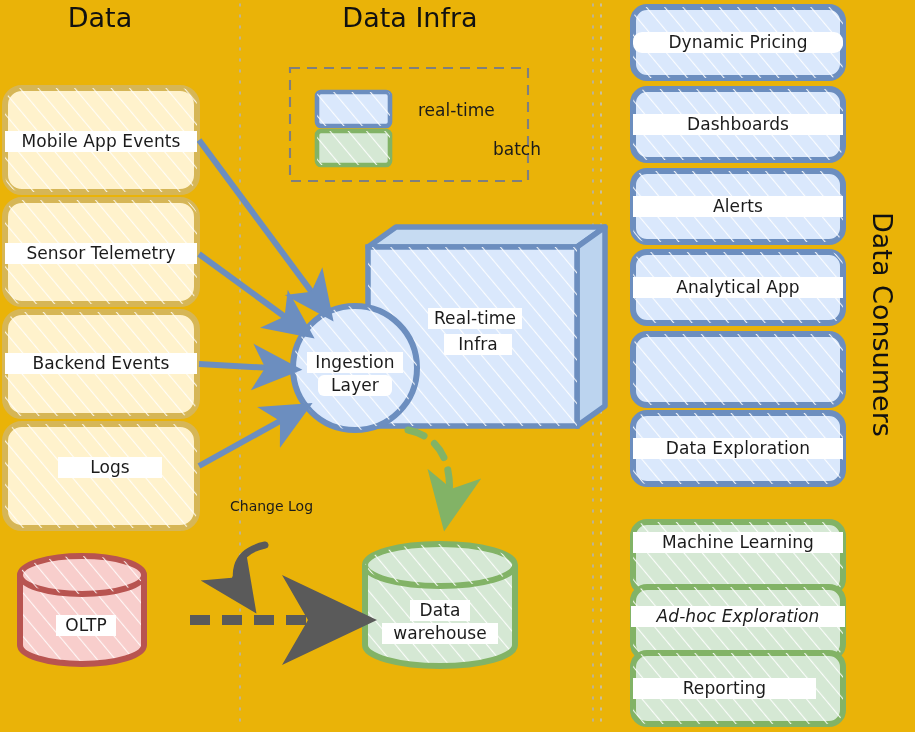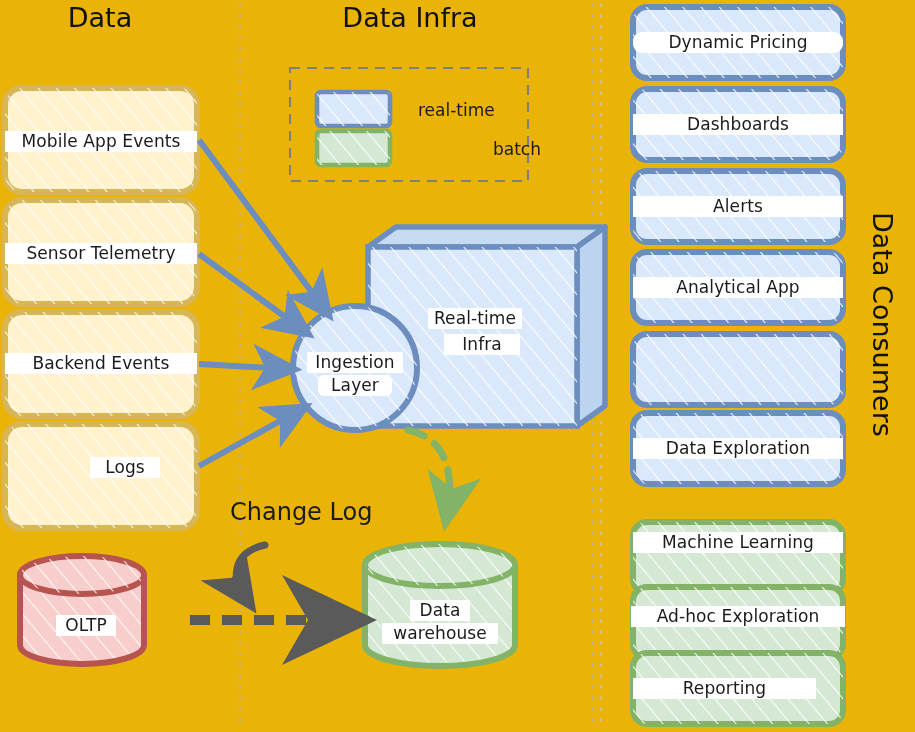--- a/index.html
+++ b/index.html
@@ -60,21 +60,21 @@
     font-size: 27px;
     white-space: pre;
     transform-origin: left top;
     transform: rotate(90deg);
     background: transparent;
   }
   .edge-lbl {
     position: absolute;
     color: #1b1b1b;
     font-family: "DejaVu Sans", sans-serif;
-    font-size: 24px;
+    font-size: 14px;
     white-space: pre;
     background: transparent;
   }
 </style>
 </head>
 <body>
 
 <div id="canvas">
 
   <svg class="layer" viewBox="0 0 915 732">
@@ -237,38 +237,38 @@
   <div class="title" style="left:0px; top:2px; width:200px;">Data</div>
   <div class="title" style="left:290px; top:2px; width:240px;">Data Infra</div>
   <div class="vert-title" style="left:898px; top:212px;">Data Consumers</div>
 
   <div class="legend-lbl" style="left:418px; top:100px;">real-time</div>
   <div class="legend-lbl" style="left:445px; top:139px;margin-left:48px;">batch</div>
 
   <div class="lbl" style="left:5px; top:243px; width:192px;">Sensor Telemetry</div>
   <div class="lbl" style="left:5px; top:131px; width:192px;">Mobile App Events</div>
   <div class="lbl" style="left:5px; top:353px; width:192px;">Backend Events</div>
-  <div class="lbl" style="left:58px; top:457px; width:70px;margin-left:32px;">Logs</div>
+  <div class="lbl" style="left:58px; top:457px; width:104px;">Logs</div>
 
   <div class="lbl" style="left:56px; top:615px; width:60px;">OLTP</div>
 
   <div class="lbl" style="left:307px; top:352px; width:96px;">Ingestion</div>
   <div class="lbl" style="left:318px; top:375px; width:74px;border-radius:6px;">Layer</div>
 
   <div class="lbl" style="left:428px; top:308px; width:94px;">Real-time</div>
-  <div class="lbl" style="left:444px; top:334px; width:76px;">Infra</div>
+  <div class="lbl" style="left:444px; top:334px; width:68px;">Infra</div>
 
   <div class="edge-lbl" style="left:230px; top:498px;">Change Log</div>
 
   <div class="lbl" style="left:410px; top:600px; width:60px;">Data</div>
   <div class="lbl" style="left:382px; top:623px; width:116px;">warehouse</div>
 
   <div class="lbl" style="left:633px; top:32px; width:210px;border-radius:9px;">Dynamic Pricing</div>
   <div class="lbl" style="left:633px; top:196px; width:210px;">Alerts</div>
   <div class="lbl" style="left:633px; top:114px; width:210px;">Dashboards</div>
   <div class="lbl" style="left:633px; top:277px; width:210px;">Analytical App</div>
   <div class="lbl" style="left:633px; top:438px; width:210px;">Data Exploration</div>
 
   <div class="lbl" style="left:633px; top:532px; width:210px;">Machine Learning</div>
-  <div class="lbl" style="left:631px; top:606px; width:214px;">Ad-hoc Exploration</div>
+  <div class="lbl" style="left:631px; top:606px; width:214px;font-style:italic;">Ad-hoc Exploration</div>
   <div class="lbl" style="left:633px; top:678px; width:183px;">Reporting</div>
 
 </div>
 
 </body></html>

